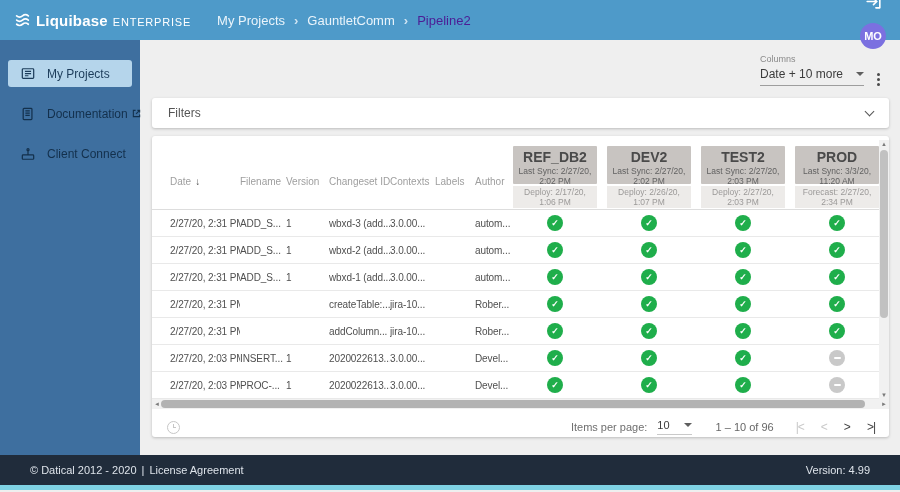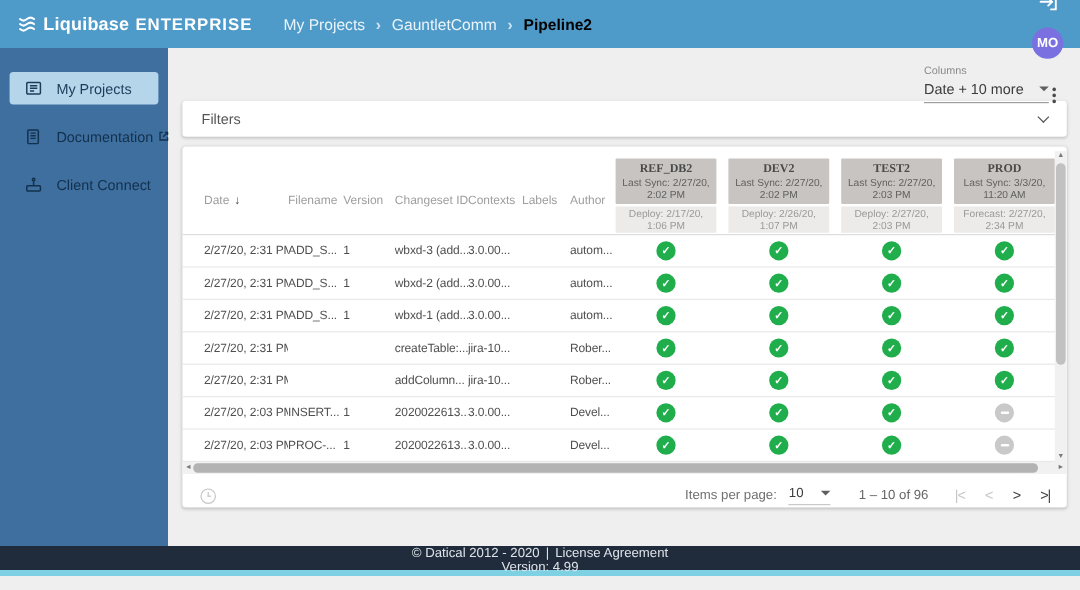--- a/index.html
+++ b/index.html
@@ -4,42 +4,42 @@
 <style>
   * { margin:0; padding:0; box-sizing:border-box; }
   body { font-family:"Liberation Sans", sans-serif; background:#d8d8d8; }
   .app { width:900px; height:492px; position:relative; background:#efefef; overflow:hidden; }
 
   
   .topbar { height:40px; background:#4e9ac9; display:flex; align-items:center; padding:0 14px; }
   .logo { display:flex; align-items:baseline; gap:5px; color:#fff; }
   .logo svg { align-self:center; }
   .logo-text { font-size:15px; font-weight:bold; letter-spacing:.2px; }
-  .logo-suffix { font-size:14px; font-weight:bold; letter-spacing:.8px; }
+  .logo-suffix { font-size:11px; font-weight:normal; letter-spacing:.8px; }
   .breadcrumb { display:flex; align-items:center; margin-left:26px; gap:9px; font-size:13px; color:#eaf4fb; }
   .crumb { cursor:default; }
-  .crumb.last { font-weight:bold; color:#000000; }
+  .crumb.last { font-weight:normal; color:#4c1d95; }
   .crumb-sep { color:#cfe4f3; font-weight:bold; font-size:13px; }
   .topbar-right { margin-left:auto; display:flex; align-items:center; gap:12px;flex-direction:column; }
   .avatar { width:26px; height:26px; border-radius:50%; background:#7b70e0; color:#fff; font-size:11px;
             font-weight:bold; display:flex; align-items:center; justify-content:center; }
 
   
   .body { display:flex; height:415px; }
   .sidebar { width:140px; background:#3e6f9f; padding-top:20px; flex-shrink:0; }
   .side-item { height:27px; margin:0 8px 13px 8px; display:flex; align-items:center; gap:12px;
                padding-left:13px; color:#13304c; font-size:12px; border-radius:3px; cursor:pointer; }
   .side-item.selected { background:#b5d5eb; color:#1c3c5a; }
   .side-item svg { flex-shrink:0; }
   .side-label { display:flex; align-items:center; gap:4px; white-space:nowrap; }
 
   .main { flex:1; padding:0 14px 0 12px; position:relative; }
 
   
-  .toolbar-row { display:flex; justify-content:flex-end; align-items:flex-start; padding:14px 6px 0 0; height:44px; }
+  .toolbar-row { display:flex; justify-content:flex-end; align-items:flex-start; padding:14px 6px 0 0; height:58px; gap:10px; }
   .columns-control { width:104px; }
   .columns-label { font-size:9px; color:#8a8a8a; margin-bottom:3px; }
   .columns-select { display:flex; align-items:center; justify-content:space-between; border-bottom:1px solid #9e9e9e;
                     padding-bottom:4px; cursor:pointer; }
   .columns-value { font-size:12px; color:#3c3c3c; }
   .caret { width:0; height:0; border-left:4px solid transparent; border-right:4px solid transparent; border-top:4px solid #5f5f5f; }
   .kebab { display:flex; flex-direction:column; gap:2px; padding:5px 3px; margin-top:14px; cursor:pointer; }
   .kebab i { width:3px; height:3px; border-radius:50%; background:#4a4a4a; }
 
   
@@ -56,21 +56,21 @@
   .hcell { padding-top:40px; font-size:10px; color:#9e9e9e; white-space:nowrap; cursor:pointer; }
   .sort-arrow { color:#4a4a4a; font-weight:bold; margin-left:4px; font-size:10px; }
 
   .col-date { width:70px; } .col-filename { width:46px; } .col-version { width:43px; }
   .col-changeset_id { width:61px; } .col-labels { width:40px; } .col-contexts { width:45px; }
   .col-author { width:38px; }
 
   .env-head { width:84px; margin-right:10px; margin-top:10px; display:flex; flex-direction:column; gap:2px;
               text-align:center; cursor:pointer; flex-shrink:0; }
   .env-top { background:#c8c4c1; height:38px; padding:3px 2px 0 2px; border-radius:1px; }
-  .env-name { font-size:10px; font-weight:bold; color:#4a4a4a;font-family:Liberation Serif, serif; }
+  .env-name { font-size:14px; font-weight:bold; color:#4a4a4a; }
   .env-sync { font-size:8.5px; color:#616161; line-height:1.2; margin-top:1px; }
   .env-deploy { background:#edebe9; height:22px; font-size:8.5px; color:#9b9998; line-height:1.2;
                 display:flex; align-items:center; justify-content:center; padding:0 4px; }
 
   .tbody {}
   .trow { display:flex; align-items:center; height:27px; border-bottom:1px solid #e9e9e9;
           padding-left:18px; font-size:10px; letter-spacing:-0.1px; color:#4f4f4f; cursor:pointer; }
   .c { overflow:hidden; white-space:nowrap; padding-right:4px; }
   .env-cell { width:84px; margin-right:10px; display:flex; justify-content:center; flex-shrink:0; }
   .status { width:16px; height:16px; border-radius:50%; display:flex; align-items:center; justify-content:center; }
@@ -98,22 +98,22 @@
   .ipp-label { margin-right:10px; }
   .ipp-select { display:flex; align-items:center; gap:14px; border-bottom:1px solid #c9c9c9;
                 padding-bottom:3px; cursor:pointer; color:#3c3c3c; }
   .range { margin:0 22px 0 24px; color:#666; }
   .nav { display:flex; align-items:center; gap:17px; font-size:12px; }
   .nav span { cursor:pointer; letter-spacing:-1px; }
   .nav .disabled { color:#c8c8c8; cursor:default; }
   .nav .enabled { color:#444; }
 
   
-  .footer { height:20px; background:#202c3b; display:flex; align-items:center; justify-content:space-between;
-            padding:0 30px; color:#dde3ea; font-size:11px;flex-direction:column; }
+  .footer { height:30px; background:#202c3b; display:flex; align-items:center; justify-content:space-between;
+            padding:0 30px; color:#dde3ea; font-size:11px; }
   .footer-left { display:flex; gap:5px; }
   .bottom-strip { height:5px; background:#7ed1e3; }
 </style>
 </head>
 <body>
 
 <div class="app">
 
   <header class="topbar">
     <div class="logo">

